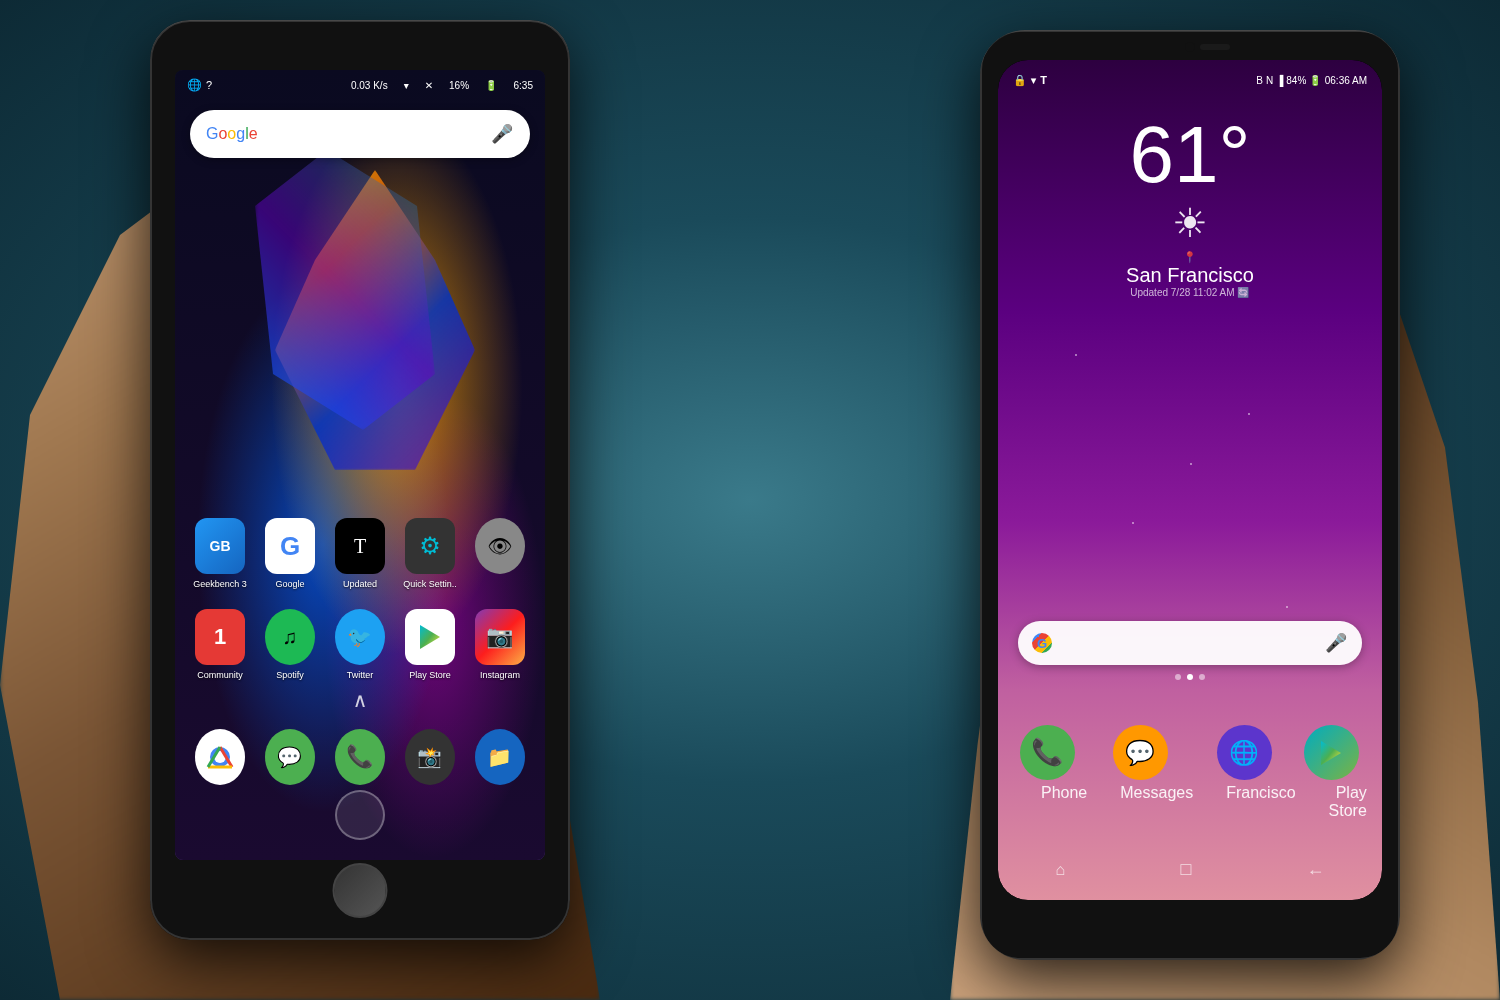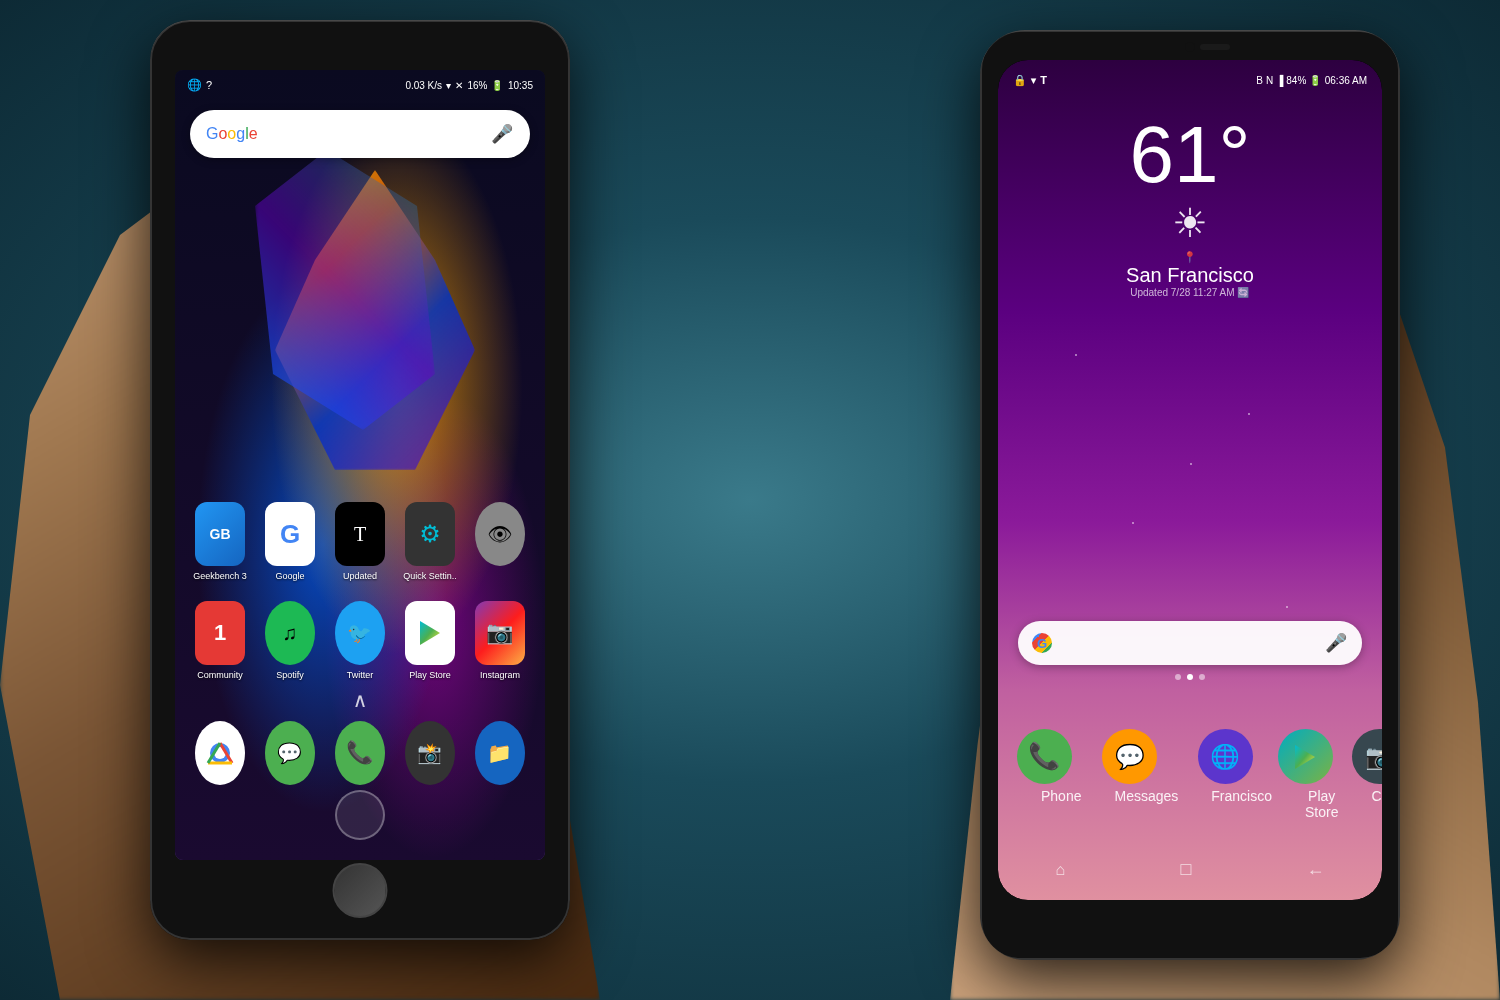--- a/index.html
+++ b/index.html
@@ -109,21 +109,21 @@
 
     .status-left-icons {
       display: flex;
       align-items: center;
       gap: 4px;
     }
 
     .status-left-info {
       display: flex;
       align-items: center;
-      gap: 4px;
+      gap: 16px;
       font-size: 10px;
       color: white;
       font-weight: 500;
     }
 
     
     .google-bar {
       position: absolute;
       top: 40px;
       left: 15px;
@@ -164,21 +164,21 @@
 
     .app-icon {
       display: flex;
       flex-direction: column;
       align-items: center;
       width: 70px;
     }
 
     .app-icon-img {
       width: 50px;
-      height: 64px;
+      height: 56px;
       border-radius: 12px;
       display: flex;
       align-items: center;
       justify-content: center;
       font-size: 22px;
       margin-bottom: 5px;
       position: relative;
       overflow: hidden;
     }
 
@@ -375,23 +375,23 @@
       height: 55px;
       border-radius: 50%;
       display: flex;
       align-items: center;
       justify-content: center;
       font-size: 24px;
       margin-bottom: 4px;
     }
 
     .dock-label {
-      font-size: 14px;
+      font-size: 16px;
       color: rgba(255,255,255,0.9);
-      text-align: center;
+      text-align: right;
       padding-left: 33px;
     }
 
     .samsung-phone-icon { background: #4CAF50; }
     .samsung-messages-icon { background: #FF9800; }
     .samsung-internet-icon { background: #5c35cc; }
     .samsung-playstore-icon { background: linear-gradient(135deg, #00acc1, #7cb342); }
     .samsung-camera-icon { background: #37474f; }
 
     
@@ -469,21 +469,21 @@
           <div class="status-left-icons">
             <span style="font-size:12px; color:white;">🌐</span>
             <span style="font-size:11px; color:white;">?</span>
           </div>
           <div class="status-left-info">
             <span>0.03 K/s</span>
             <span>▾</span>
             <span>✕</span>
             <span>16%</span>
             <span>🔋</span>
-            <span>10:35</span>
+            <span>6:35</span>
           </div>
         </div>
 
         <div class="google-bar">
           <span>
             <span class="g-blue">G</span><span class="g-red">o</span><span class="g-yellow">o</span><span class="g-blue">g</span><span class="g-green">l</span><span class="g-red">e</span>
           </span>
           <span class="google-mic">🎤</span>
         </div>
 
@@ -640,21 +640,21 @@
           </div>
         </div>
 
         <div class="weather-widget">
           <div class="temp-display">61°</div>
           <div style="font-size:40px; color:rgba(255,255,255,0.9); margin: 5px 0;">☀</div>
           <div style="display:flex; align-items:center; gap:4px;">
             <span style="font-size:11px; color:rgba(255,255,255,0.8);">📍</span>
           </div>
           <div class="weather-city">San Francisco</div>
-          <div class="weather-updated">Updated 7/28 11:27 AM 🔄</div>
+          <div class="weather-updated">Updated 7/28 11:02 AM 🔄</div>
         </div>
 
         <div class="google-bar-right">
           <div class="g-small">
             <span style="color:#4285f4; font-size:13px; font-weight:bold;">G</span>
           </div>
           <div style="flex:1; height:1px;"></div>
           <span style="color:#4285f4; font-size:18px;">🎤</span>
         </div>
 

